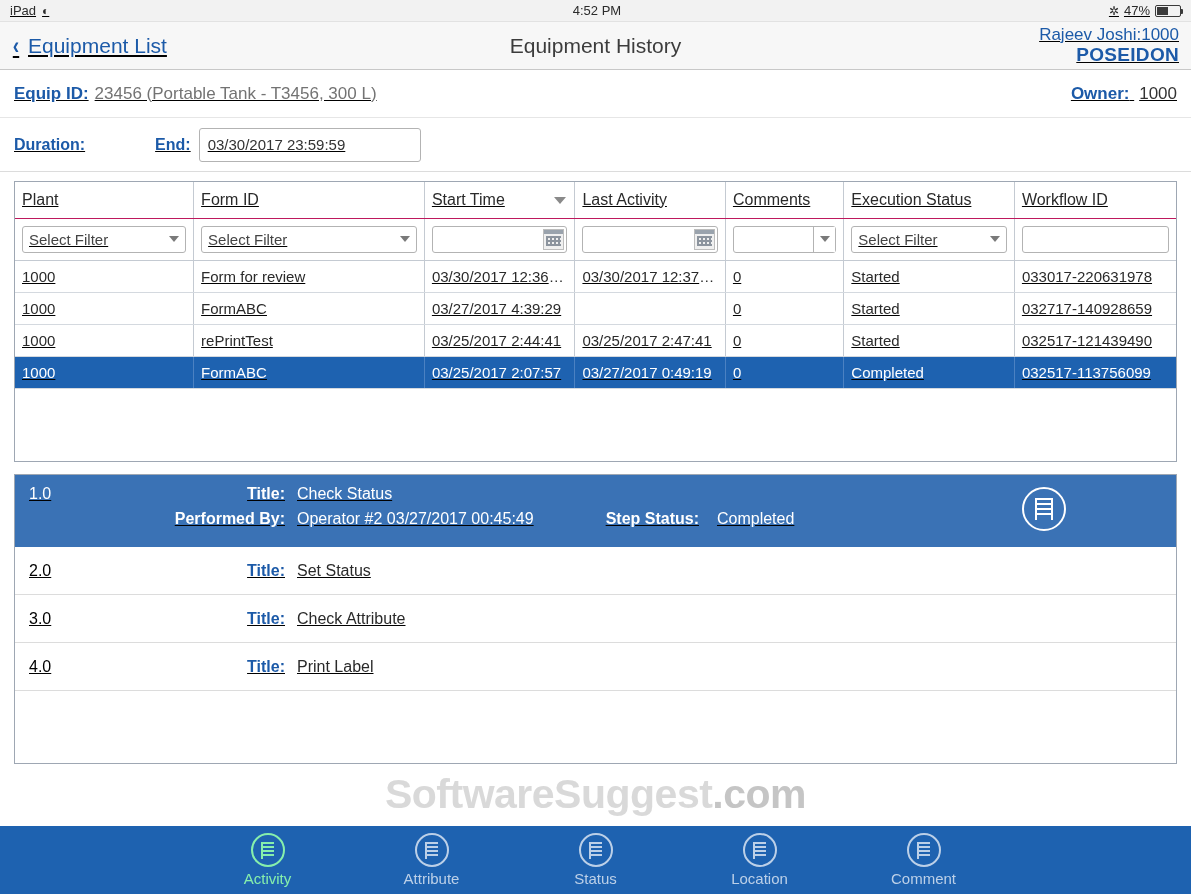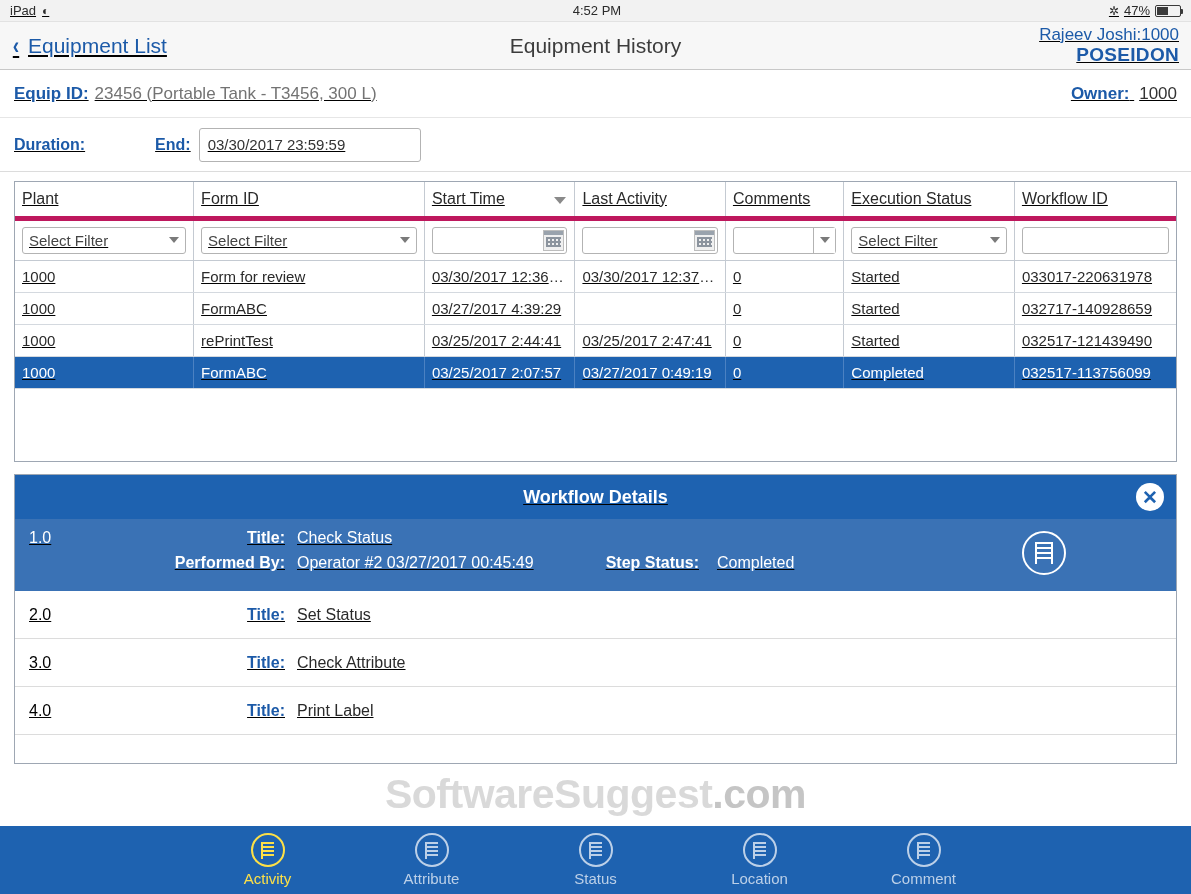--- a/index.html
+++ b/index.html
@@ -151,21 +151,21 @@
     color: #2a2a2a;
     overflow: hidden;
     white-space: nowrap;
     text-overflow: ellipsis;
   }
   table.grid th {
     height: 36px;
     background: #fff;
     font-weight: normal;
     font-size: 16px;
-    border-bottom: 5px solid #be185d;
+    border-bottom: 1px solid #be185d;
     position: relative;
   }
   .th-sort {
     position: absolute; right: 8px; top: 15px;
     width: 0; height: 0;
     border-left: 6px solid transparent;
     border-right: 6px solid transparent;
     border-top: 7px solid #8a8a8a;
   }
   .filter-cell { height: 42px; border-bottom: 1px solid #c4cad2; background: #fff; }
@@ -322,21 +322,21 @@
     background: #1e62b0;
     display: flex; align-items: center; justify-content: center;
     gap: 68px;
   }
   .tab {
     width: 96px;
     display: flex; flex-direction: column; align-items: center;
     cursor: pointer;
     color: #bcd0e8;
   }
-  .tab.active { color: #fde047; justify-content: space-between; }
+  .tab.active { color: #86efac; justify-content: space-between; }
   .tab-ico {
     width: 34px; height: 34px; border-radius: 50%;
     border: 2px solid currentColor;
     display: flex; align-items: center; justify-content: center;
     margin-bottom: 3px;
   }
   .tab-ico span {
     display: block; width: 13px; height: 17px;
     background:
       linear-gradient(to bottom,
@@ -499,24 +499,20 @@
           <td>03/27/2017 0:49:19</td>
           <td>0</td>
           <td>Completed</td>
           <td style="border-right:none">032517-113756099</td>
         </tr>
       </tbody>
     </table>
   </div>
 
   <div class="wf-panel">
-    <div class="wf-header">
-      <span>Workflow Details</span>
-      <span class="wf-close">✕</span>
-    </div>
 
     <div class="wf-step selected">
       <div class="step-num">1.0</div>
       <div class="step-body">
         <div class="lbl-row">
           <span class="lbl">Title:</span>
           <span class="val">Check Status</span>
         </div>
         <div class="lbl-row second">
           <span class="lbl">Performed By:</span>

